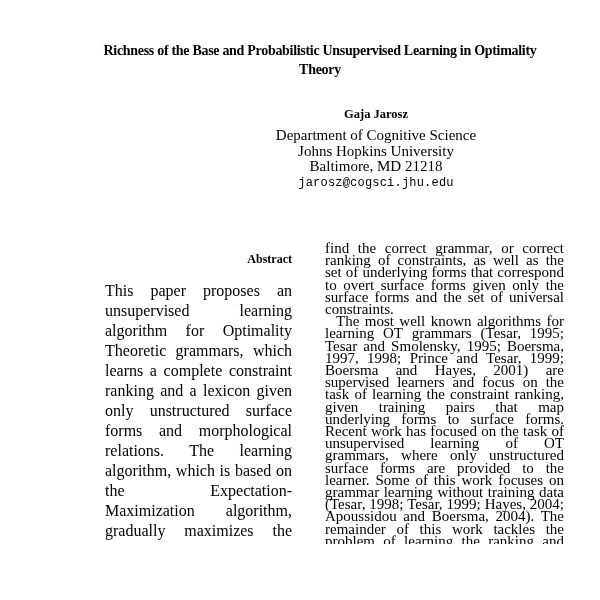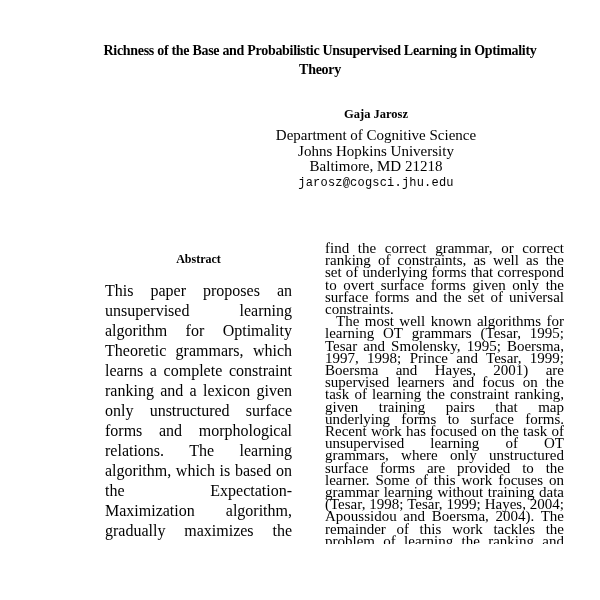--- a/index.html
+++ b/index.html
@@ -52,21 +52,21 @@
     line-height: 16px;
     letter-spacing: 0.2px;
   }
   .abstract-section {
     position: absolute;
     top: 252px;
     left: 85px;
     width: 187px;
   }
   .abstract-heading {
-    text-align: center;
+    text-align: right;
     font-weight: bold;
     font-size: 12px;
     line-height: 14px;
     margin-bottom: 15px;
   }
   .abstract-body {
     font-size: 16px;
     line-height: 20px;
     text-align: justify;
   }

